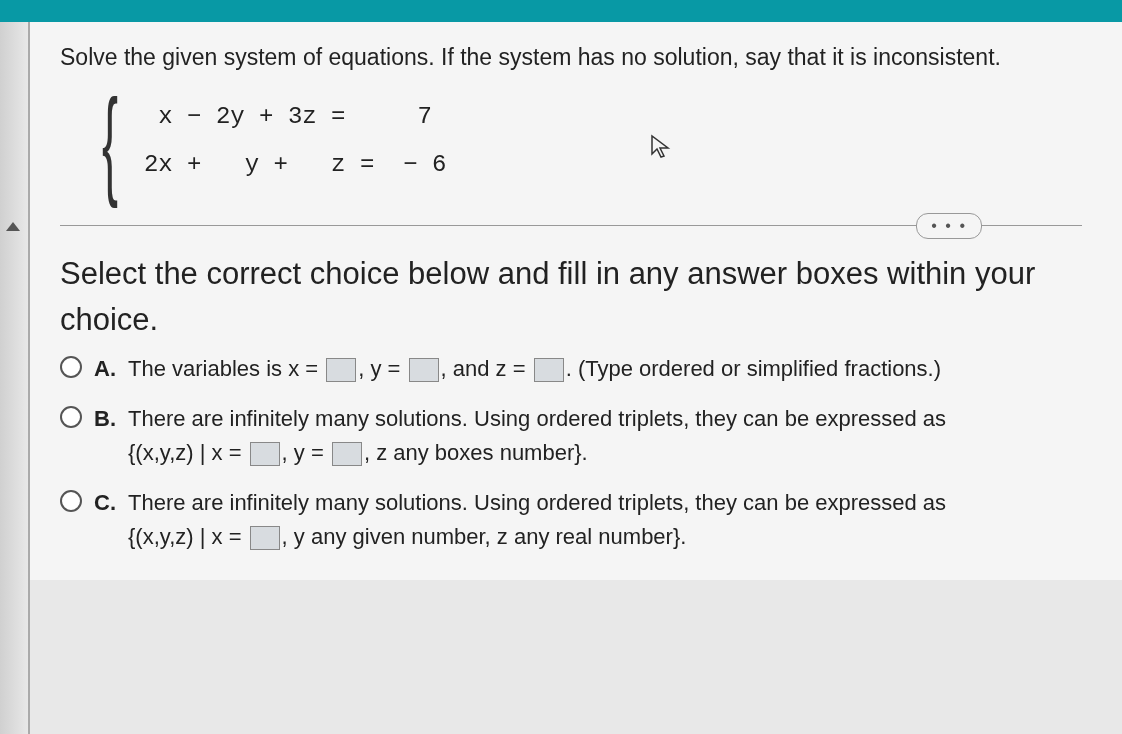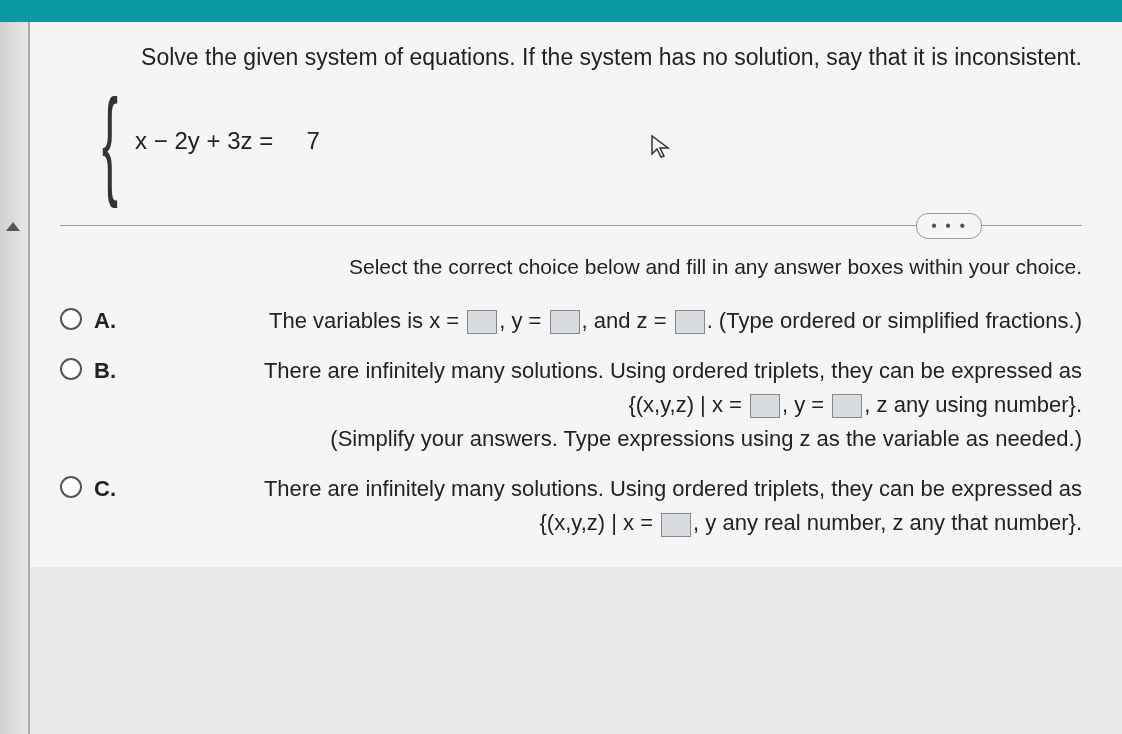--- a/index.html
+++ b/index.html
@@ -15,21 +15,20 @@
       background: #0899a5;
       height: 22px;
       width: 100%;
     }
     .content {
       background: #f5f5f5;
       padding: 18px 40px 10px 60px;
       font-size: 22px;
       color: #222;
       line-height: 1.5;
-      text-align: right;
     }
     .question-text {
       margin-bottom: 12px;
       font-size: 23px;
     }
     .equation-system {
       display: flex;
       align-items: center;
       margin-left: 30px;
       margin-bottom: 30px;
@@ -43,20 +42,21 @@
       line-height: 0.9;
       margin-right: -15px;
     }
     .equations {
       font-size: 24px;
       font-family: Arial, sans-serif;
     }
     .equations div {
       padding: 6px 0;
       white-space: pre;
+      font-family: Liberation Mono, monospace;
     }
     .cursor-icon {
       position: absolute;
       left: 560px;
       top: 45px;
       font-size: 26px;
       color: #444;
     }
     .divider-wrap {
       position: relative;
@@ -74,22 +74,22 @@
       background: #f5f5f5;
       border: 1px solid #999;
       border-radius: 12px;
       padding: 0px 14px;
       font-size: 16px;
       letter-spacing: 2px;
       color: #555;
       cursor: pointer;
     }
     .instruction {
-      font-size: 21px;
-      margin-bottom: 22px;
+      font-size: 31px;
+      margin-bottom: 8px;
     }
     .choice {
       display: flex;
       align-items: flex-start;
       margin-bottom: 16px;
       font-size: 22px;
     }
     .radio {
       width: 22px;
       height: 22px;
@@ -149,20 +149,21 @@
 </div>
 
 <div class="content">
 
   <div class="question-text">Solve the given system of equations. If the system has no solution, say that it is inconsistent.</div>
 
   <div class="equation-system">
     <div class="brace">{</div>
     <div class="equations">
       <div>   x − 2y + 3z =     7</div>
+      <div>  2x +   y +   z =  − 6</div>
     </div>
     <div class="cursor-icon">
       <svg width="22" height="26" viewBox="0 0 22 26">
           <path d="M2 2 L2 20 L7 15 L11 23 L14 22 L10 14 L18 14 Z" fill="none" stroke="#333" stroke-width="1.5"></path>
         </svg>
     </div>
   </div>
 
   <div class="divider-wrap">
     <hr class="divider">
@@ -177,27 +178,26 @@
     <div class="choice-body">
       <span>The variables is x = </span><span class="input-box"></span><span>, y = </span><span class="input-box"></span><span>, and z = </span><span class="input-box"></span><span>. (Type ordered or simplified fractions.)</span>
     </div>
   </div>
 
   <div class="choice">
     <div class="radio"></div>
     <div class="choice-letter">B.</div>
     <div class="choice-body">
       <span>There are infinitely many solutions. Using ordered triplets, they can be expressed as</span><br>
-      <span>{(x,y,z) | x = </span><span class="input-box"></span><span>, y = </span><span class="input-box"></span><span>, z any using number}.</span><br>
-      <span>(Simplify your answers. Type expressions using z as the variable as needed.)</span>
+      <span>{(x,y,z) | x = </span><span class="input-box"></span><span>, y = </span><span class="input-box"></span><span>, z any boxes number}.</span><br>
     </div>
   </div>
 
   <div class="choice">
     <div class="radio"></div>
     <div class="choice-letter">C.</div>
     <div class="choice-body">
       <span>There are infinitely many solutions. Using ordered triplets, they can be expressed as</span><br>
-      <span>{(x,y,z) | x = </span><span class="input-box"></span><span>, y any real number, z any that number}.</span><br>
+      <span>{(x,y,z) | x = </span><span class="input-box"></span><span>, y any given number, z any real number}.</span><br>
     </div>
   </div>
 
 </div>
 
 </body></html>

